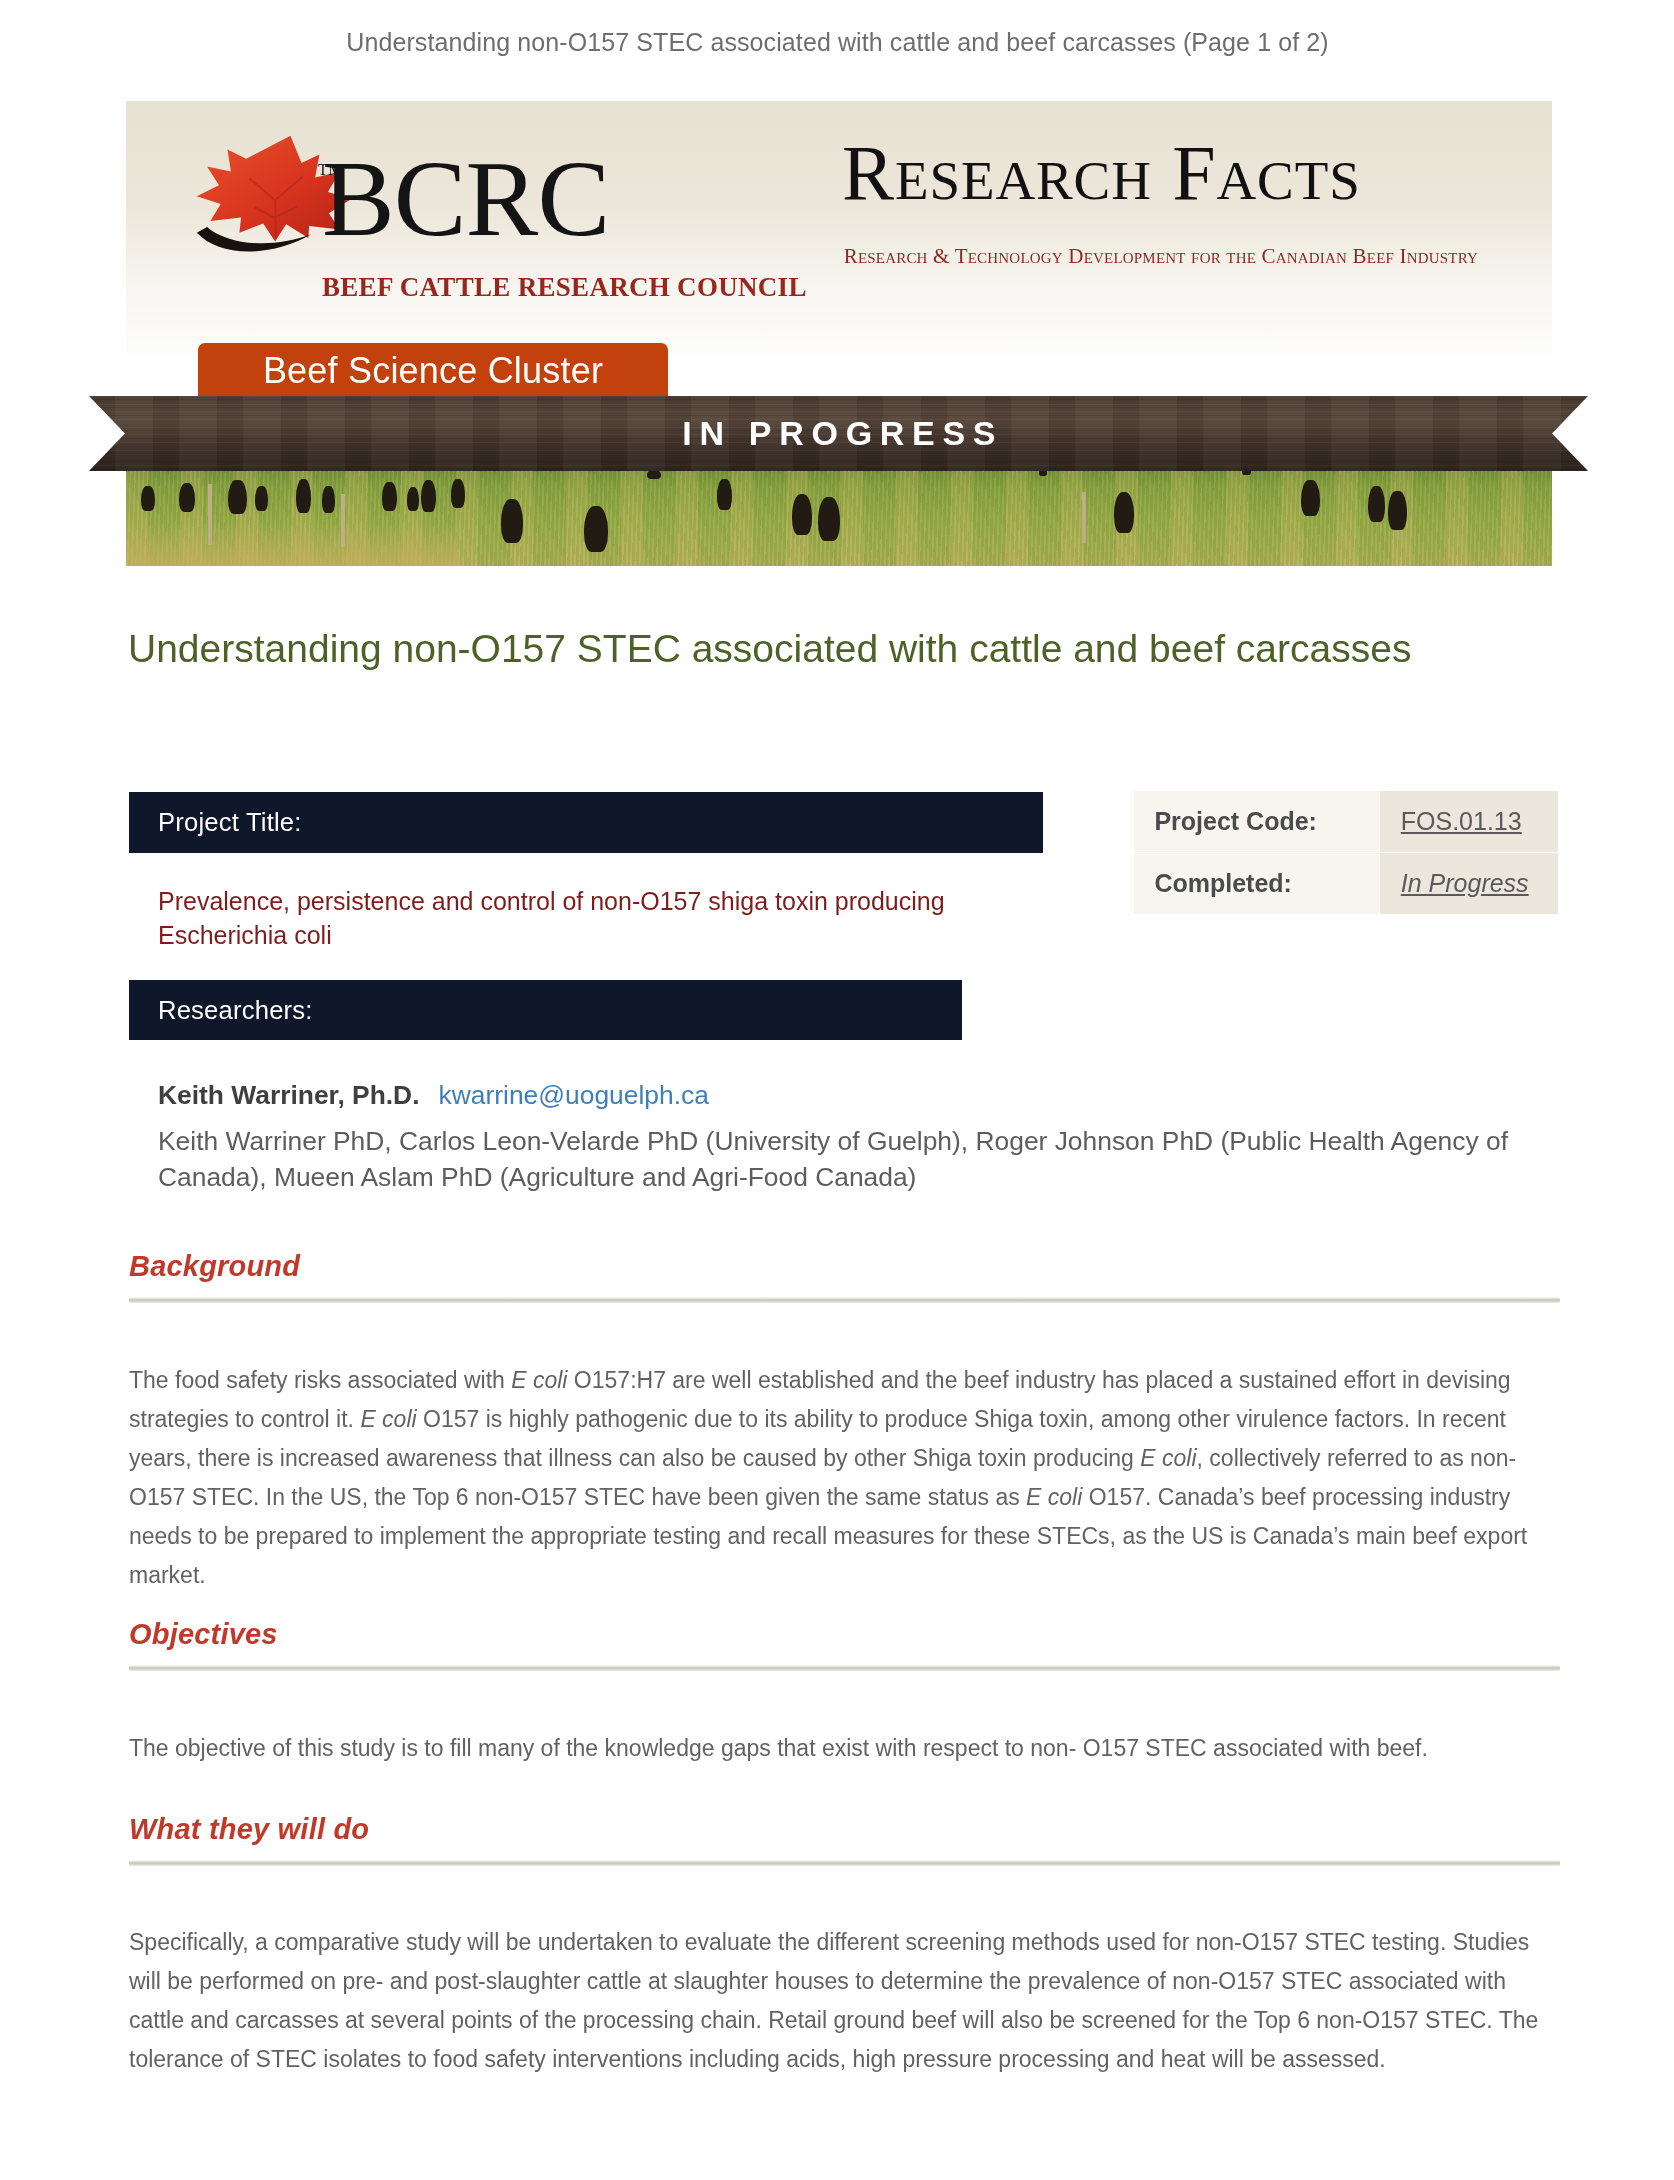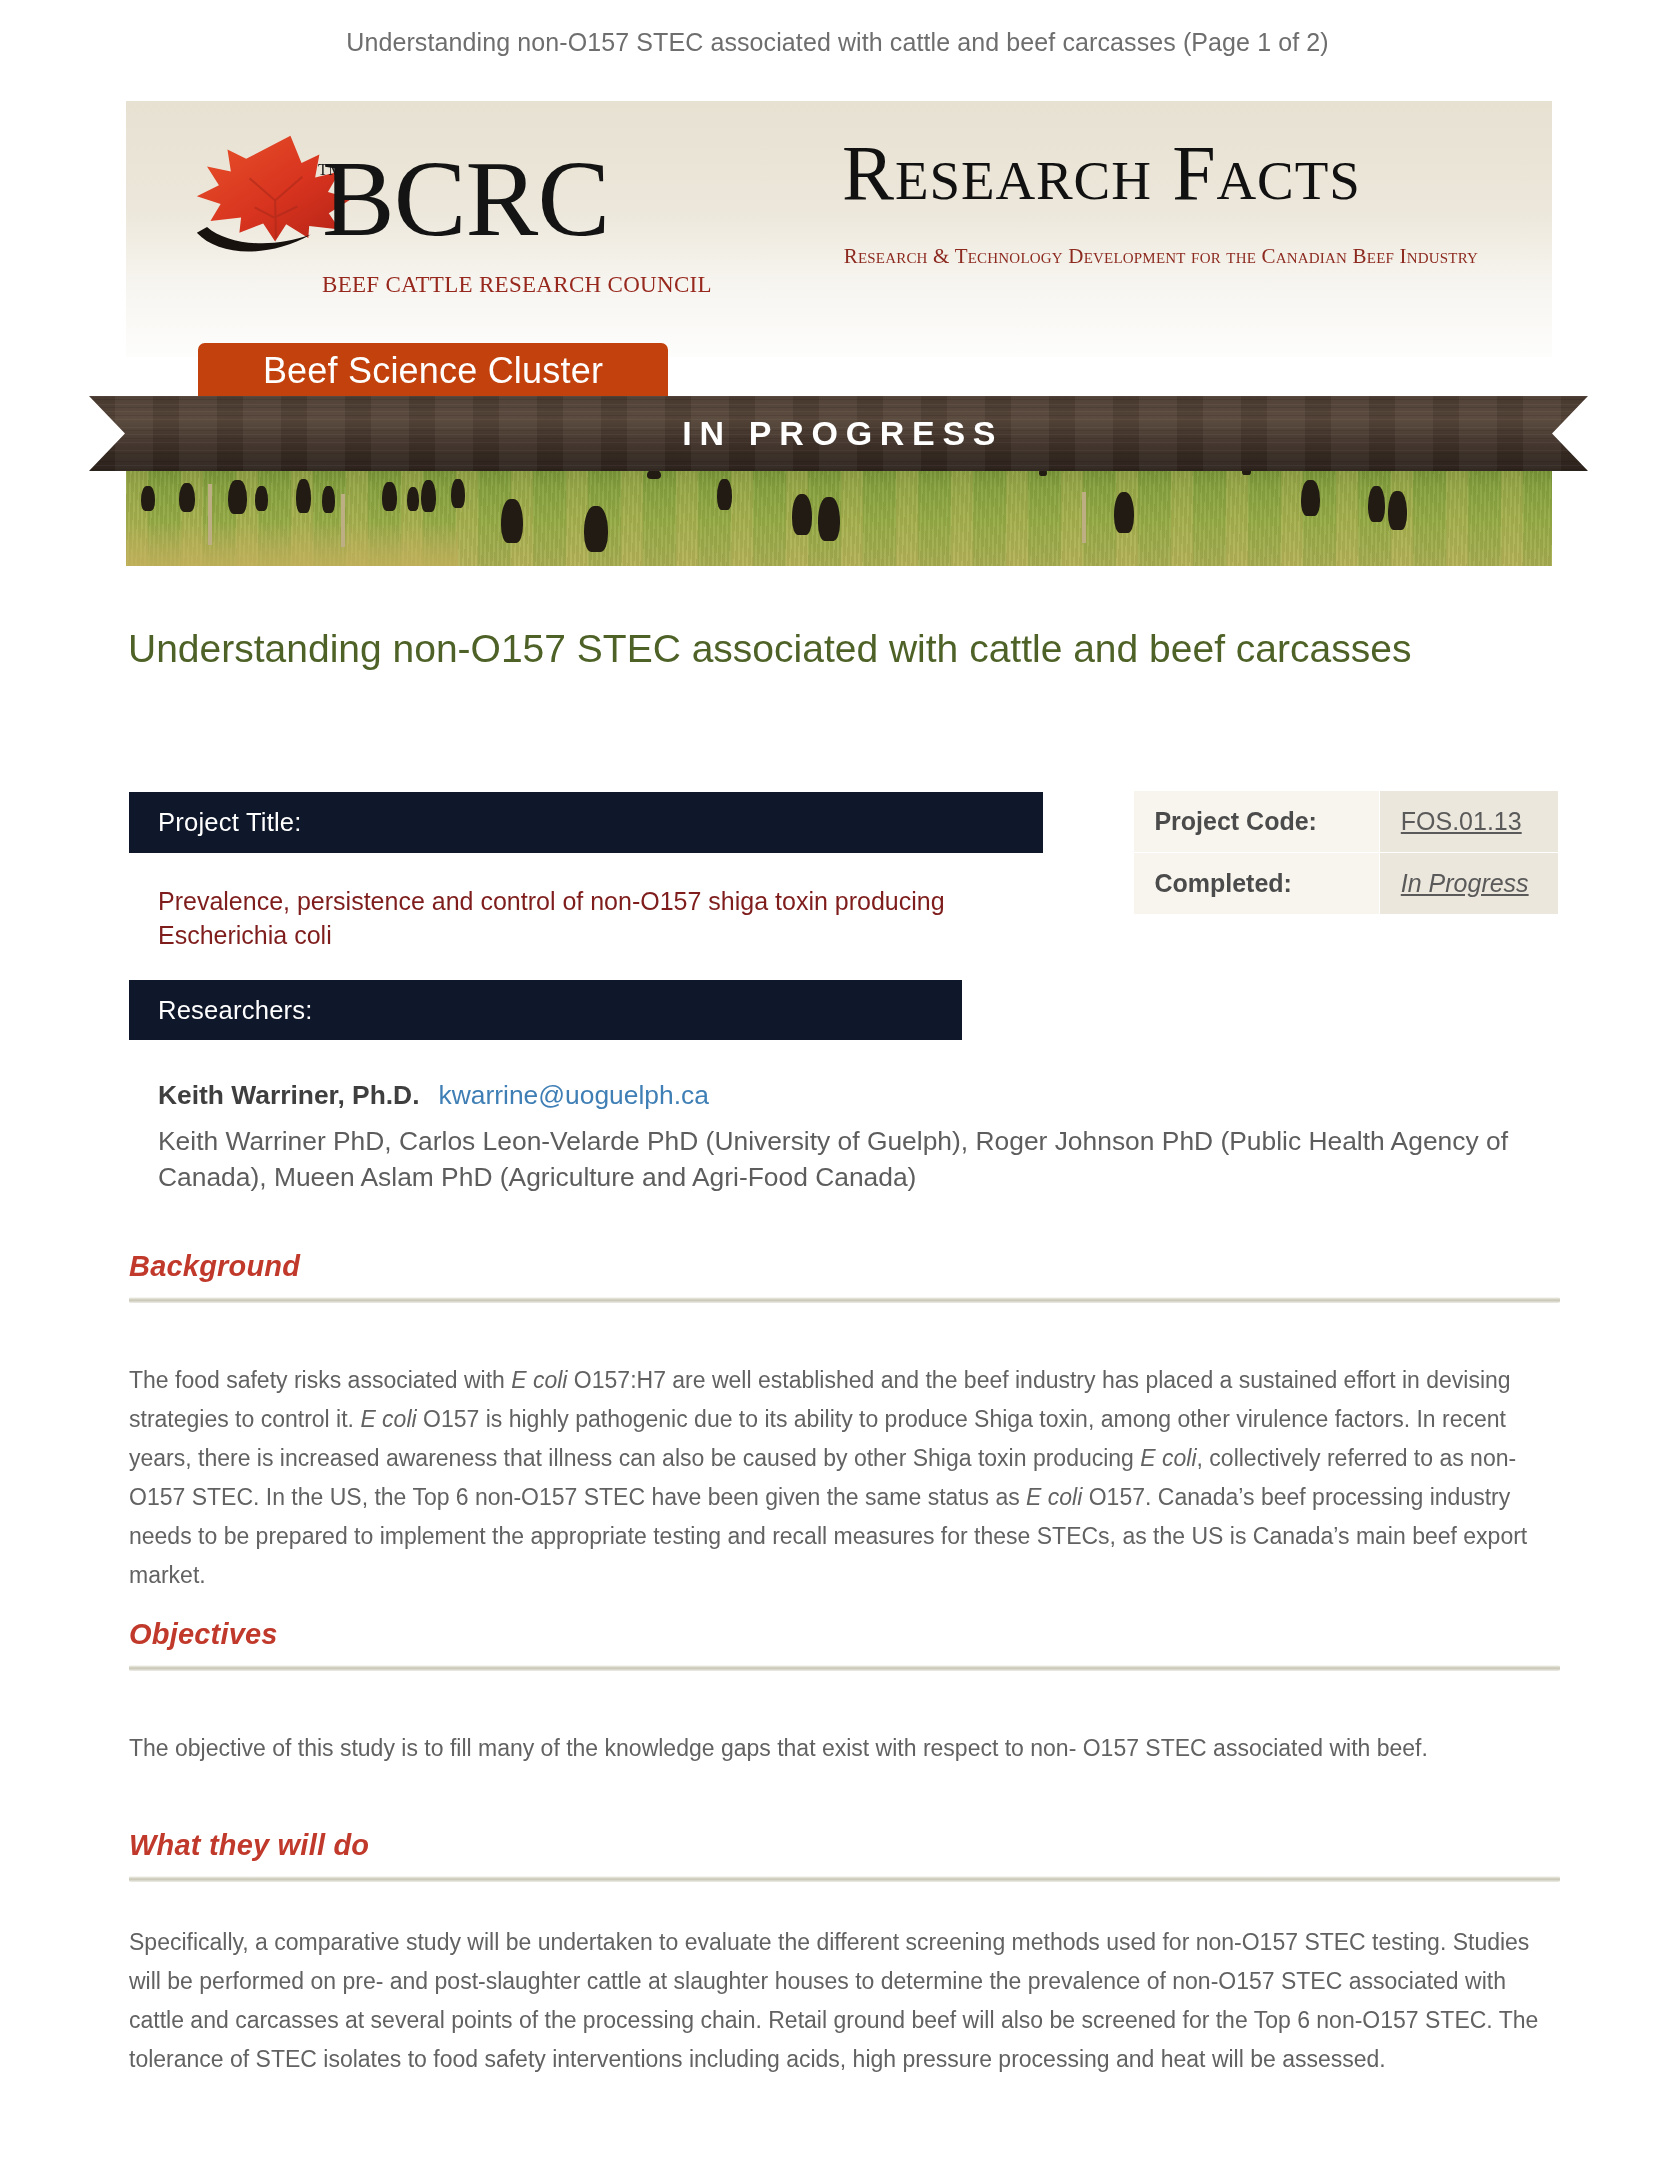--- a/index.html
+++ b/index.html
@@ -74,22 +74,22 @@
     font-size: 109px;
     line-height: 109px;
     color: #141414;
     letter-spacing: -0.9px;
   }
   .bcrc-tagline {
     position: absolute;
     left: 132px;
     top: 152px;
     font-family: "Liberation Serif", serif;
-    font-size: 23px;
-    font-weight: normal;
+    font-size: 27px;
+    font-weight: bold;
     color: #97281d;
     letter-spacing: 0.3px;
     white-space: nowrap;
   }
 
   .rf-lockup {
     position: absolute;
     left: 716px;
     top: 31px;
     width: 681px;
@@ -345,21 +345,21 @@
     left: 129px;
     width: 1431px;
     font-size: 23px;
     line-height: 39px;
     color: #626262;
   }
   #sec-background-head { top: 1250px; }
   #sec-background-body { top: 1361px; }
   #sec-objectives-head { top: 1618px; }
   #sec-objectives-body { top: 1729px; }
-  #sec-whattheywilldo-head { top: 1813px; margin-top: 16px; }
+  #sec-whattheywilldo-head { top: 1813px; }
   #sec-whattheywilldo-body { top: 1923px; }
 
   i.sci { font-style: italic; }
 </style>
 </head>
 <body>
 
 <div class="running-header">
   <div class="rh-text">Understanding non-O157 STEC associated with cattle and beef carcasses (Page 1 of 2)</div>
 </div>

